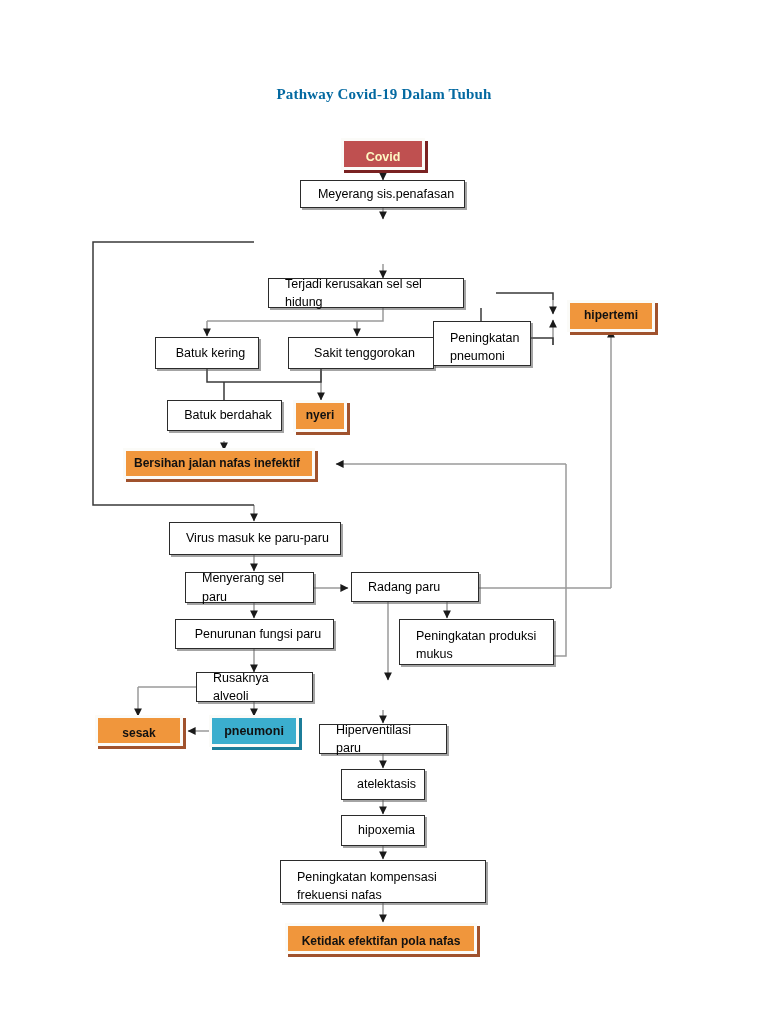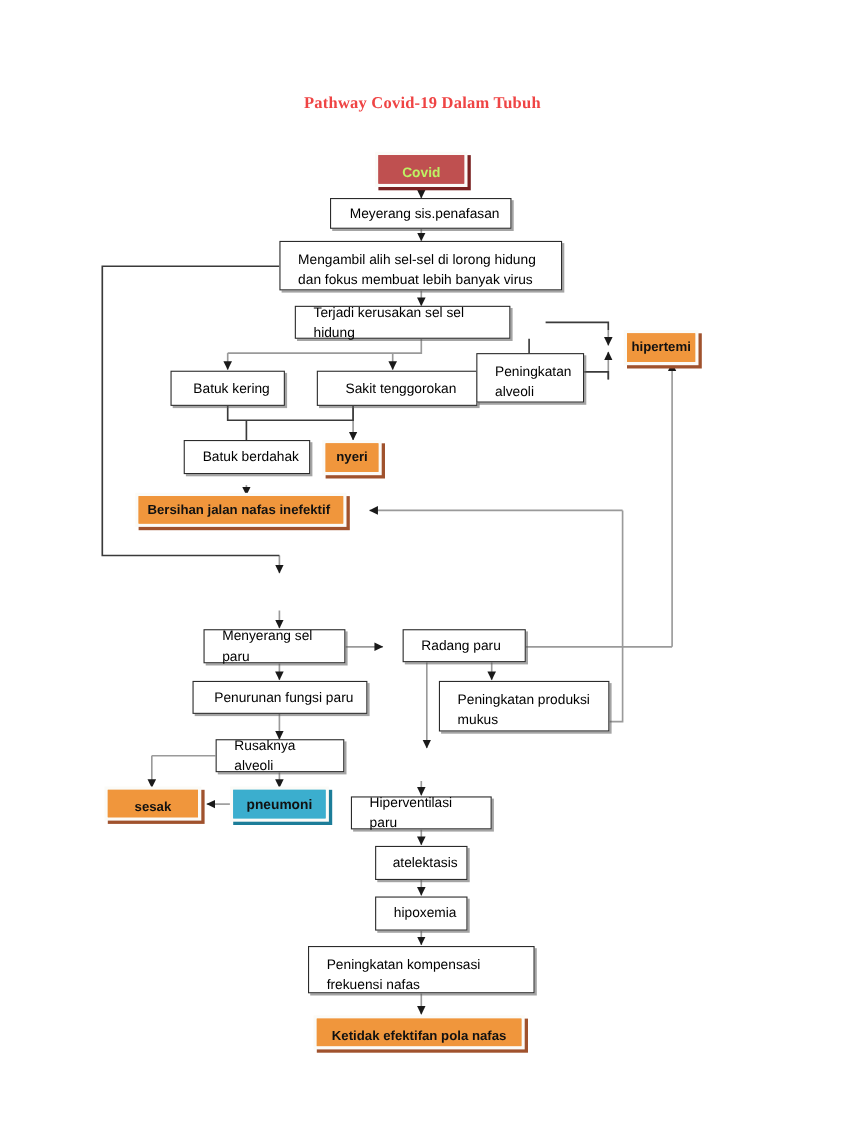--- a/index.html
+++ b/index.html
@@ -7,21 +7,21 @@
     width:768px;height:1024px;position:relative;overflow:hidden;
     font-family:"Liberation Sans", sans-serif;
     -webkit-font-smoothing:antialiased;
   }
   #diagram{position:absolute;inset:0;width:768px;height:1024px;}
 
   
   .title{
     position:absolute;left:0;top:86px;width:768px;text-align:center;
     font-family:"Liberation Serif", serif;
-    font-weight:bold;font-size:15px;color:#ef4444;letter-spacing:.2px;
+    font-weight:bold;font-size:15px;color:#0369a1;letter-spacing:.2px;
   }
 
   
   .node{
     position:absolute;box-sizing:border-box;
     display:flex;align-items:center;
     font-size:12.5px;color:#000;line-height:1.45;
     background:#fff;border:1.4px solid #2b2b2b;
     padding:4px 9px;
     font-family:"Liberation Sans", sans-serif;
@@ -41,21 +41,21 @@
   }
   .orange.left{justify-content:flex-start;}
   .teal{
     background:#3BAECE;border:1.5px solid #3BAECE;
     font-weight:bold;font-size:12.5px;color:#111;
     box-shadow:0 0 0 3px #FBFBF8, 3px 3px 0 3px #1C7D99;
     justify-content:center;
   }
   .red{
     background:#BF5050;border:1.5px solid #BF5050;
-    font-weight:bold;font-size:12.5px;color:#bef264;
+    font-weight:bold;font-size:12.5px;color:#fef9c3;
     box-shadow:0 0 0 3px #FBFBF8, 3px 3px 0 3px #7A2222;
     justify-content:center;
   }
   
   .clip{overflow:hidden;}
   .clip .txt{position:relative;top:3px;}
 
   svg.wires{position:absolute;left:0;top:0;width:768px;height:1024px;pointer-events:none;}
 </style>
 </head>
@@ -151,62 +151,62 @@
   </svg>
 
   <div class="node red clip" style="left:344px;top:141px;width:78px;height:26px;">
     <span class="txt">Covid</span>
   </div>
 
   <div class="node sh" style="left:300px;top:180px;width:165px;height:28px;justify-content:center;">
     <span class="txt">Meyerang sis.penafasan</span>
   </div>
 
-  <div class="node sh two-line" style="left:254px;top:219px;width:257px;height:45px;">
-    <span class="txt">Mengambil alih sel-sel di lorong hidung dan fokus membuat lebih banyak virus</span>
-  </div>
 
   <div class="node sh" style="left:268px;top:278px;width:196px;height:30px;justify-content:center;">
     <span class="txt">Terjadi kerusakan sel sel hidung</span>
   </div>
 
   <div class="node sh" style="left:155px;top:337px;width:104px;height:32px;justify-content:center;">
     <span class="txt">Batuk kering</span>
   </div>
 
   <div class="node sh" style="left:288px;top:337px;width:146px;height:32px;justify-content:center;">
     <span class="txt">Sakit tenggorokan</span>
   </div>
 
   <div class="node sh two-line" style="left:433px;top:321px;width:98px;height:45px;">
-    <span class="txt">Peningkatan alveoli</span>
-  </div>
-
-  <div class="node orange" style="left:570px;top:303px;width:62px;height:26px;text-align:right;">
+    <span class="txt">Peningkatan pneumoni</span>
+  </div>
+
+  <div class="node orange" style="left:570px;top:303px;width:82px;height:26px;text-align:right;">
     <span class="txt">hipertemi</span>
   </div>
 
   <div class="node sh" style="left:167px;top:400px;width:115px;height:31px;justify-content:center;">
     <span class="txt">Batuk berdahak</span>
   </div>
 
   <div class="node orange" style="left:296px;top:403px;width:48px;height:26px;">
     <span class="txt">nyeri</span>
   </div>
 
   <div class="node orange left" style="left:126px;top:451px;width:186px;height:25px;padding-left:7px;">
     <span class="txt">Bersihan jalan nafas inefektif</span>
   </div>
 
+  <div class="node sh" style="left:169px;top:522px;width:172px;height:33px;">
+    <span class="txt">Virus masuk ke paru-paru</span>
+  </div>
 
   <div class="node sh" style="left:185px;top:572px;width:129px;height:31px;justify-content:center;">
     <span class="txt">Menyerang sel paru</span>
   </div>
 
-  <div class="node sh" style="left:366px;top:572px;width:112px;height:30px;">
+  <div class="node sh" style="left:351px;top:572px;width:128px;height:30px;">
     <span class="txt">Radang paru</span>
   </div>
 
   <div class="node sh" style="left:175px;top:619px;width:159px;height:30px;justify-content:center;">
     <span class="txt">Penurunan fungsi paru</span>
   </div>
 
   <div class="node sh two-line" style="left:399px;top:619px;width:155px;height:46px;">
     <span class="txt">Peningkatan produksi mukus</span>
   </div>

